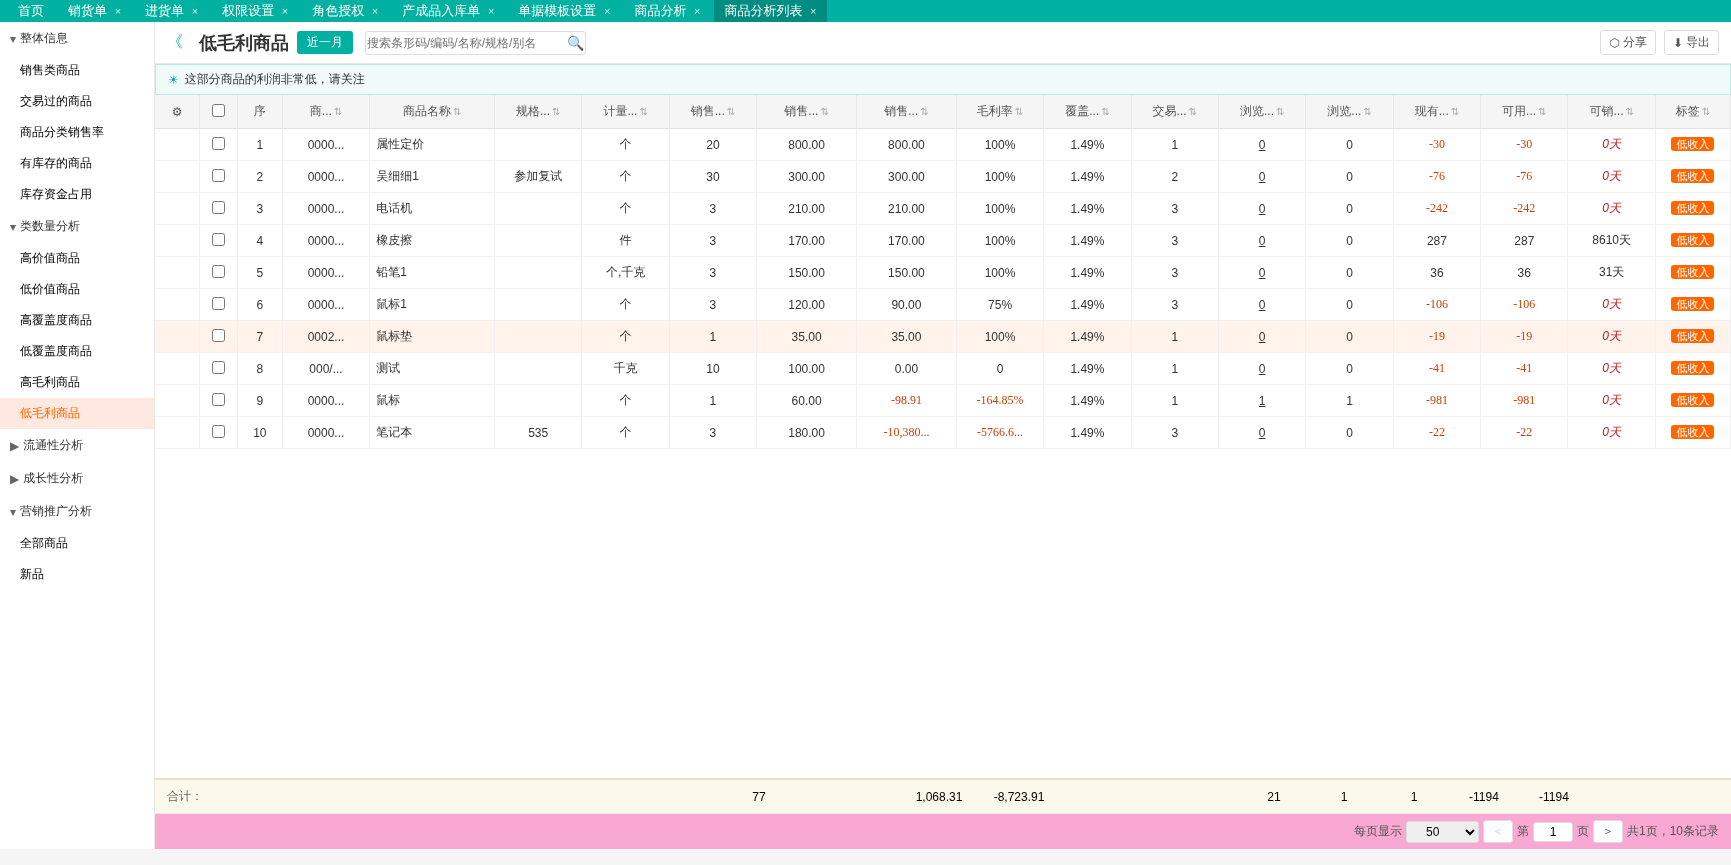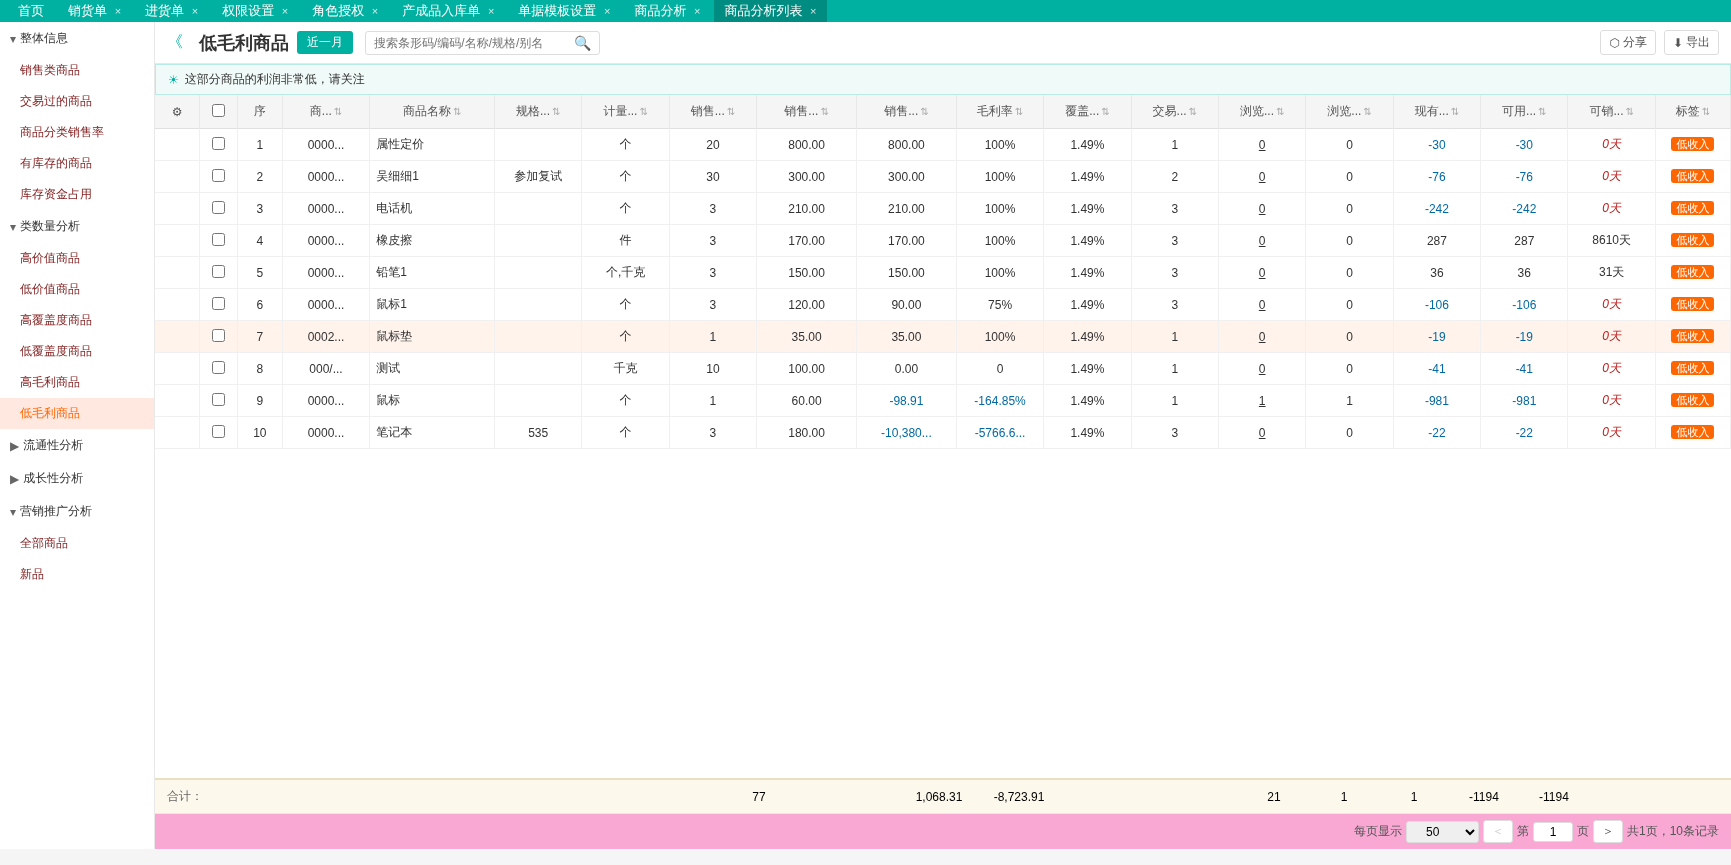--- a/index.html
+++ b/index.html
@@ -43,21 +43,21 @@
       display: flex;
       align-items: center;
       padding: 8px 10px;
       color: #333;
       font-size: 12px;
       cursor: pointer;
     }
     .sidebar-group-header .arrow { margin-right: 4px; color: #666; }
     .sidebar-item {
       padding: 7px 10px 7px 20px;
-      color: #7f1d1d;
+      color: #000000;
       cursor: pointer;
       white-space: nowrap;
     }
     .sidebar-item.active { background: #ffe8e0; color: #ff6600; }
 
     
     .content {
       flex: 1;
       display: flex;
       flex-direction: column;
@@ -85,21 +85,21 @@
       border-radius: 3px;
       padding: 3px 10px;
       cursor: pointer;
       font-size: 12px;
     }
     .search-box {
       display: flex;
       align-items: center;
       border: 1px solid #ddd;
       border-radius: 3px;
-      padding: 3px 8px;
+      padding: 3px 1px;
       background: #fff;
       margin-left: 4px;
     }
     .search-box input {
       border: none;
       outline: none;
       width: 200px;
       font-size: 12px;
       color: #999;
     }
@@ -168,21 +168,21 @@
     }
     tbody tr.highlighted { background: #fff3ec; }
     tbody td {
       padding: 7px 6px;
       text-align: center;
       color: #333;
       border-right: 1px solid #f0f0f0;
       white-space: nowrap;
     }
     tbody td.text-left { text-align: left; }
-    tbody td.red { color: #0369a1; }
+    tbody td.red { color: #c2410c; font-family: Liberation Serif, serif; }
     tbody td.orange { color: #b91c1c; font-style: italic; }
     .tag-badge {
       background: #ff6600;
       color: #fff;
       border-radius: 3px;
       padding: 1px 5px;
       font-size: 11px;
     }
     .tag-badge.low { background: #ff6600; margin-top: 38px; }
     .underline-link { text-decoration: underline; cursor: pointer; color: #333; }

